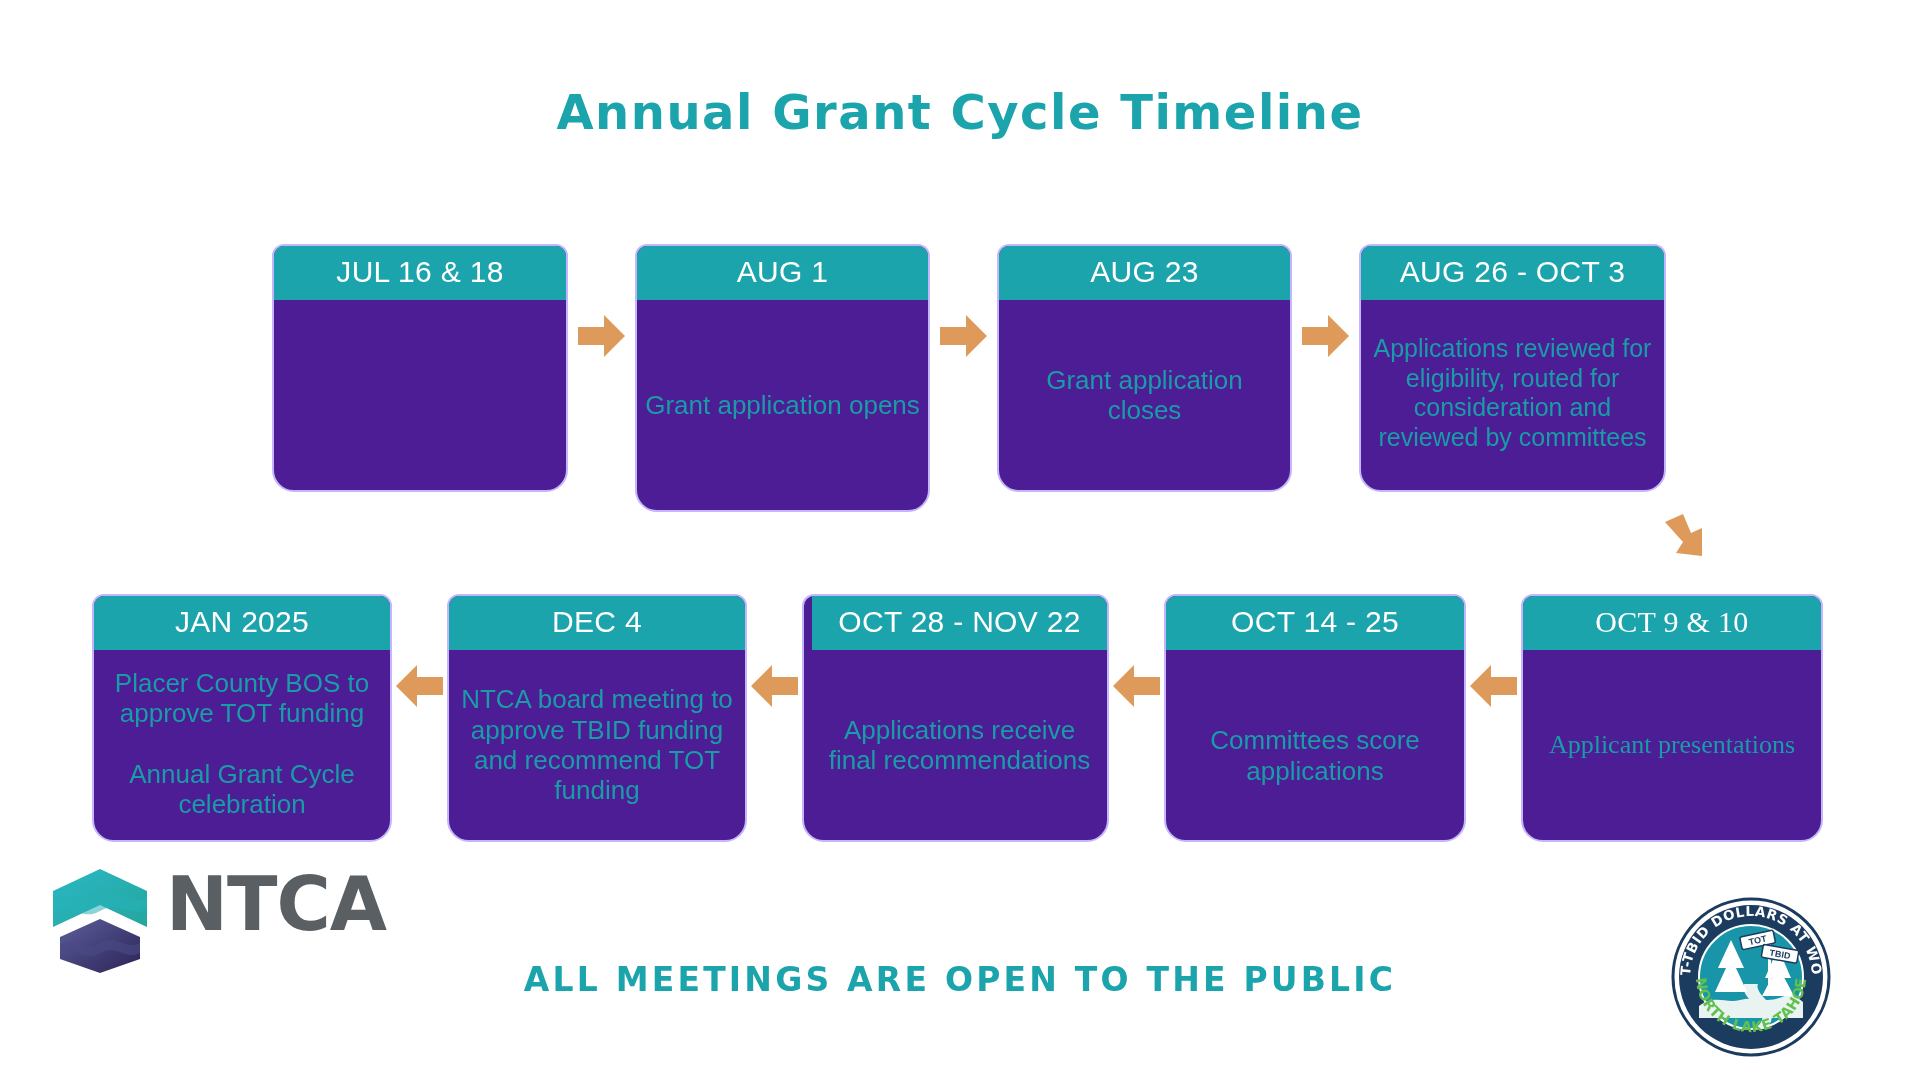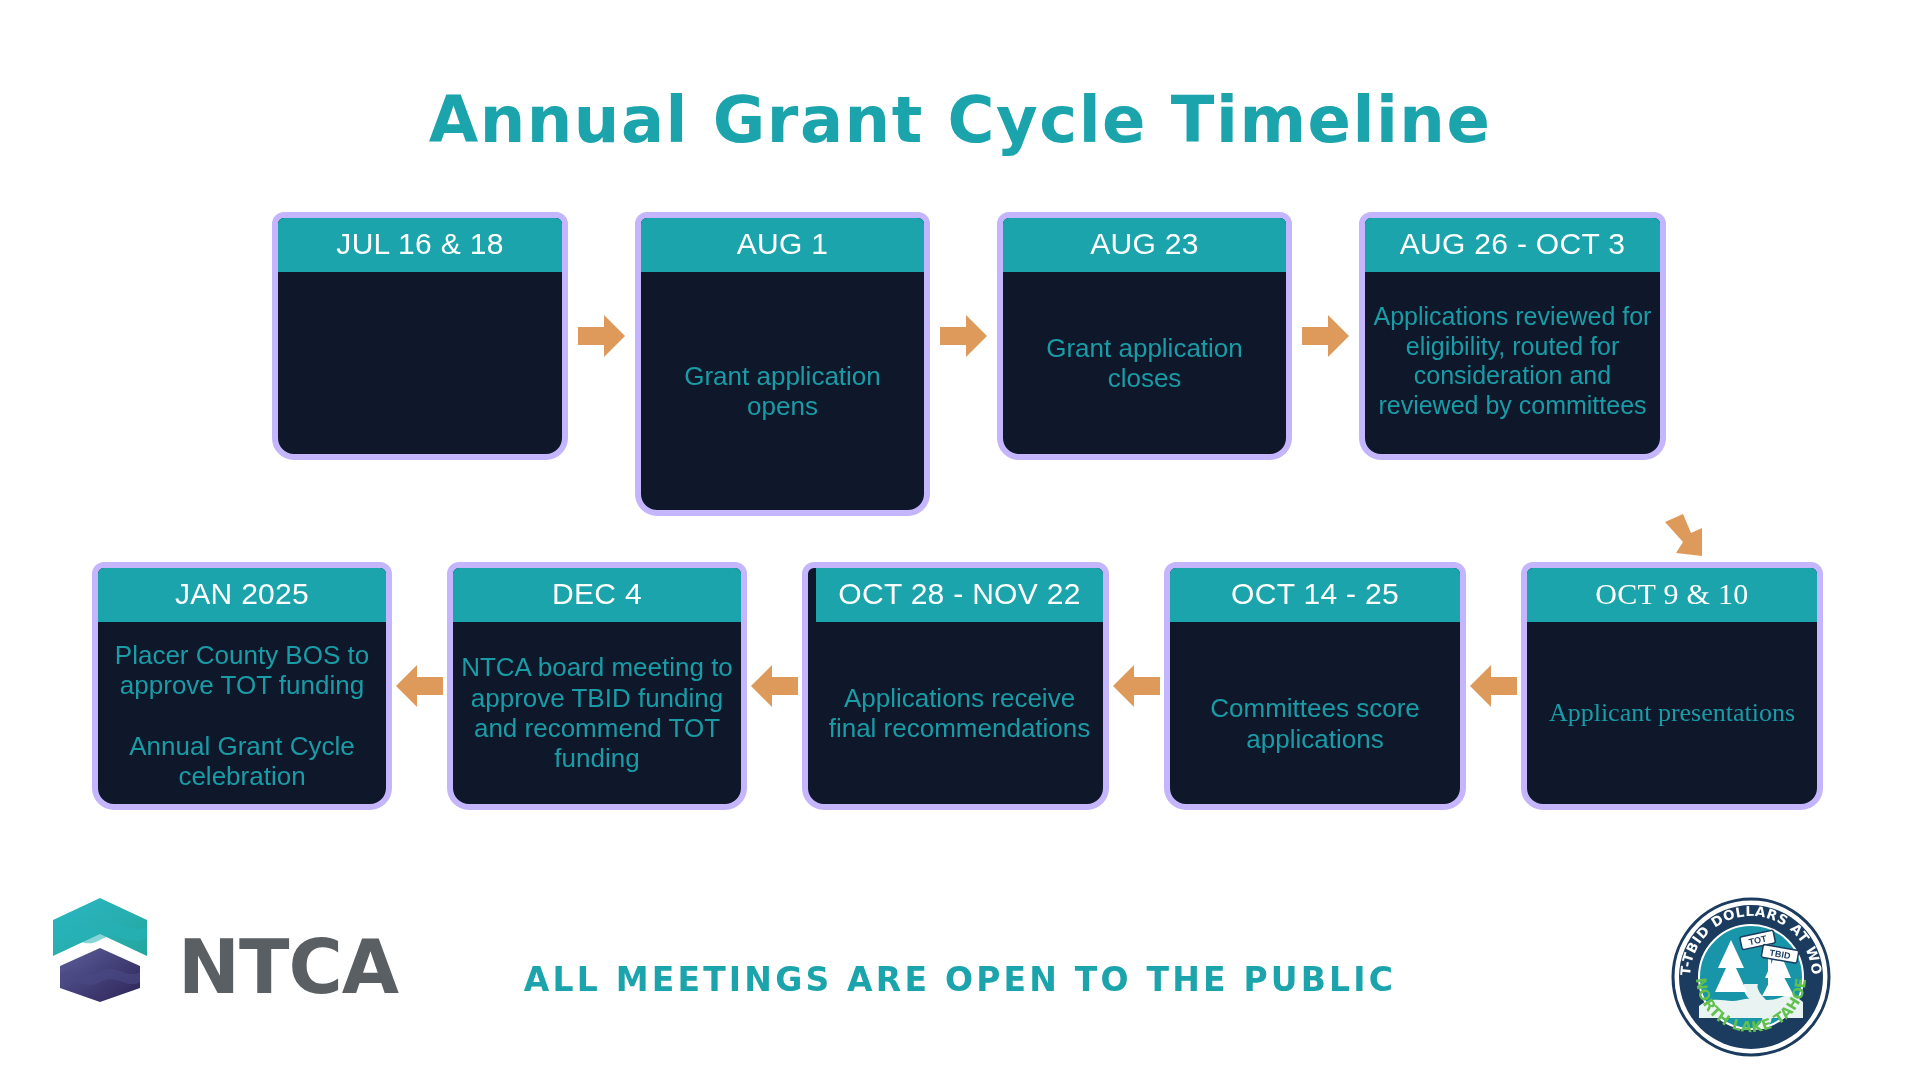--- a/index.html
+++ b/index.html
@@ -18,21 +18,21 @@
 
   
   #page-title {
     position: absolute;
     top: 88px;
     left: 0;
     width: 1920px;
     text-align: center;
     color: #1CA4AC;
     font-family: "DejaVu Sans", sans-serif;
-    font-size: 64px;
+    font-size: 48px;
     font-weight: bold;
     letter-spacing: 1.5px;
     line-height: 1;
     white-space: nowrap;
   }
 
   
   .row {
     position: absolute;
     display: flex;
@@ -45,25 +45,26 @@
   #row-2 {
     top: 562px;
     left: 92px;
   }
 
   
   .card {
     position: relative;
     display: flex;
     flex-direction: column;
-    background: #0f172a;
-    border: 6px solid #c4b5fd;
+    background: #4c1d95;
+    border: 2px solid #c4b5fd;
     border-radius: 12px 12px 22px 22px;
     box-sizing: border-box;
     overflow: hidden;
+    margin-top: 32px;
   }
   .card-header {
     background: #1CA4AC;
     color: #ffffff;
     font-size: 30px;
     font-weight: normal;
     text-align: center;
     line-height: 1;
     padding: 11px 10px 13px 10px;
     white-space: nowrap;
@@ -84,21 +85,21 @@
   }
   .card-body p {
     margin: 0;
   }
   .card-body p + p {
     margin-top: 30px;
   }
 
   
   #card-jul  { width: 296px; height: 248px; }
-  #card-aug1 { width: 295px; height: 304px; }
+  #card-aug1 { width: 295px; height: 268px; }
   #card-aug23{ width: 295px; height: 248px; }
   #card-augoct { width: 307px; height: 248px; }
   #card-augoct .card-body { font-size: 25px; line-height: 1.18; padding-top: 2px; }
 
   
   #card-jan  { width: 300px; height: 248px; }
   #card-dec  { width: 300px; height: 248px; }
   #card-octnov { width: 307px; height: 248px; padding-left: 8px; }
   #card-oct1425 { width: 302px; height: 248px; gap: 21px; }
   #card-oct910 { width: 302px; height: 248px; font-family: Liberation Serif, serif; }
@@ -137,25 +138,25 @@
     font-family: "DejaVu Sans", sans-serif;
     font-size: 33px;
     font-weight: bold;
     letter-spacing: 3.2px;
     white-space: nowrap;
     margin-top: 16px;
   }
 
   #ntca-logo {
     position: absolute;
-    top: 896px;
+    top: 867px;
     left: 50px;
     display: flex;
-    align-items: flex-end;
-    gap: 28px;
+    align-items: flex-start;
+    gap: 16px;
   }
   #ntca-wordmark {
     color: #5A5F63;
     font-family: "DejaVu Sans", sans-serif;
     font-size: 74px;
     font-weight: bold;
     letter-spacing: -1px;
     line-height: 1;
   }
 

